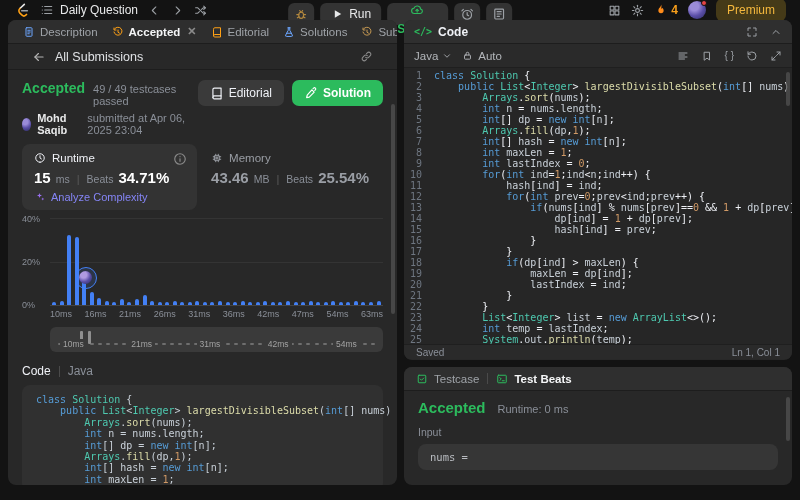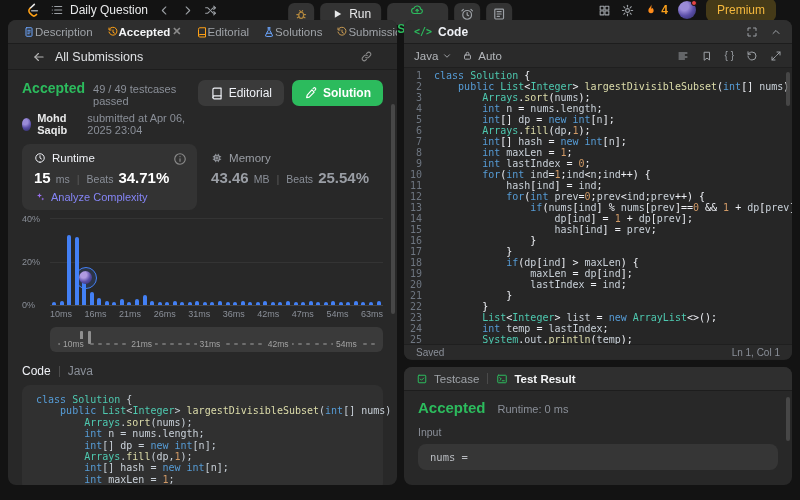--- a/index.html
+++ b/index.html
@@ -3,21 +3,21 @@
 <meta charset="utf-8">
 <style>
   * { margin:0; padding:0; box-sizing:border-box; }
   html,body { width:800px; height:500px; overflow:hidden; }
   body { background:#131313; font-family:"Liberation Sans",sans-serif; font-size:12px; color:#eff1f6; }
   i[data-icon]{ display:inline-flex; width:14px; height:14px; flex:none; align-items:center; justify-content:center; }
   i[data-icon] svg{ width:100%; height:100%; }
   button{ background:none; border:none; color:inherit; font:inherit; cursor:pointer; display:inline-flex; align-items:center; gap:5px; }
 
   
-  .topbar{ height:20px; display:flex; align-items:center; justify-content:space-between; padding:0 24px; position:relative; }
+  .topbar{ height:20px; display:flex; align-items:center; justify-content:space-between; padding:0 14px; position:relative; }
   .tb-left,.tb-right{ display:flex; align-items:center; gap:10px; }
   .tb-center{ position:absolute; left:50%; top:0; transform:translateX(-50%); height:28px; display:flex; align-items:center; gap:6px; }
   .tb-item{ color:#e8e9ea; font-weight:500; font-size:12px; gap:6px; }
   .tb-icon{ color:#9da1a6; }
   .tb-icon i{ width:13px; height:13px; }
   .run-btn,.submit-btn,.sq-btn{ background:#333333; border-radius:6px; height:22px; padding:0 10px; font-size:12px; }
   .run-btn{ color:#e8e9ea; font-weight:500; }
   .submit-btn{ color:#2cbb5d; font-weight:600;flex-direction:column; }
   .sq-btn{ padding:0 6px; color:#9da1a6; }
   .bug-ic{ color:#b3883e; }
@@ -31,21 +31,21 @@
   
   .main{ display:flex; gap:7px; padding:0 8px; height:465px; }
   .panel{ background:#282828; border-radius:8px; overflow:hidden; position:relative; }
   .left-panel{ width:389px; }
   .right-col{ flex:1; display:flex; flex-direction:column; gap:7px; min-width:0; }
   .editor-panel{ height:340px; }
   .test-panel{ flex:1; }
 
   
   .tabbar{ height:24px; background:#2e2e2e; display:flex; align-items:center; padding:0 8px; border-bottom:1px solid #1d1d1d; }
-  .tab{ display:flex; align-items:center; padding:0 7px; font-size:11.5px; color:#9fa3a8; cursor:pointer; }
+  .tab{ display:flex; align-items:center; gap:5px; padding:0 7px; font-size:11.5px; color:#9fa3a8; cursor:pointer; }
   .tab.active{ color:#f5f6f7; font-weight:700; }
   .tab i{ width:12px; height:12px; }
   .tab .close-x{ color:#8a8a8a; font-size:11px; margin-left:2px; }
   .tab-div{ width:1px; height:11px; background:#4a4a4a; }
   .crumb-row{ height:26px; display:flex; align-items:center; justify-content:space-between; padding:0 24px; border-bottom:1px solid #1d1d1d; }
   .crumb-left{ display:flex; align-items:center; gap:9px; color:#dfe1e4; font-size:12.5px; }
   .crumb-left i{ color:#b3b3b3; }
   .crumb-row .link-ic{ color:#8a8a8a; width:13px; height:13px; }
 
   .lp-content{ padding:10px 14px 0 14px; }
@@ -738,21 +738,21 @@
         </div>
         <span class="tab-div"></span>
         <div class="tp-tab active">
           <i data-icon="terminal">
               <svg viewBox="0 0 24 24" fill="none" stroke="currentColor" stroke-width="2" stroke-linecap="round" stroke-linejoin="round">
                 <path d="M5 4.5h14A1.5 1.5 0 0120.5 6v12a1.5 1.5 0 01-1.5 1.5H5A1.5 1.5 0 013.5 18V6A1.5 1.5 0 015 4.5z"></path>
                 <path d="M7.5 9l3 3-3 3"></path>
                 <path d="M12.5 15.5h4"></path>
               </svg>
             </i>
-          <span>Test Result</span>
+          <span>Test Beats</span>
         </div>
       </div>
       <div class="tp-body">
         <div class="tp-status-row">
           <span class="tp-accepted">Accepted</span>
           <span class="tp-runtime">Runtime: 0 ms</span>
         </div>
         <div class="input-label">Input</div>
         <div class="input-box">
           <div>nums =</div>

